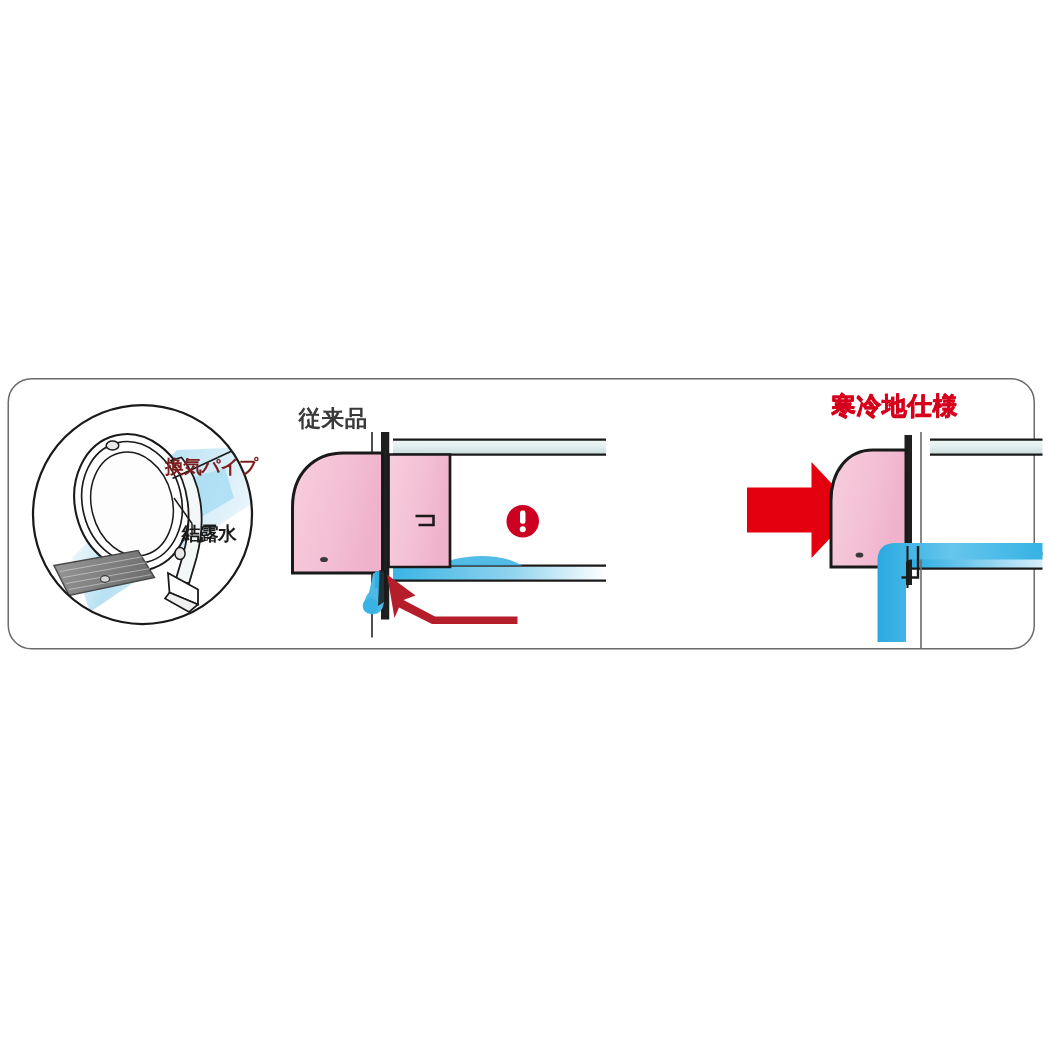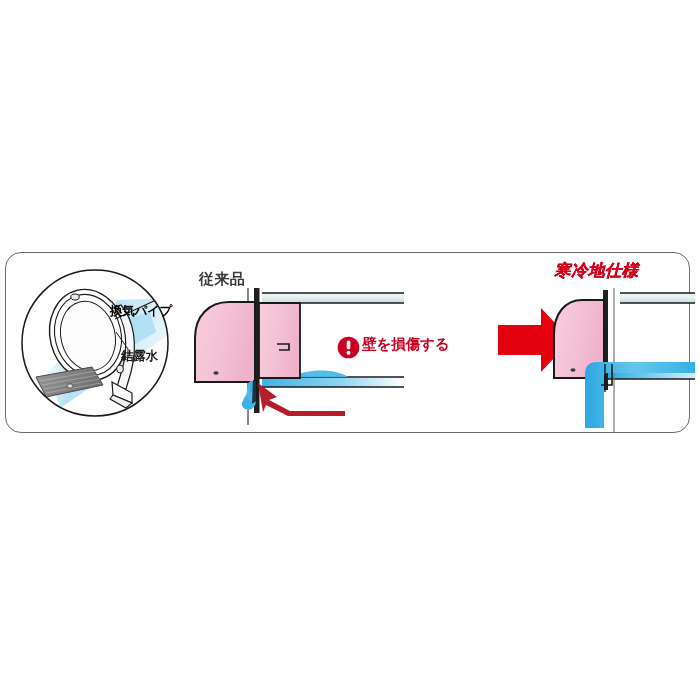--- a/index.html
+++ b/index.html
@@ -46,21 +46,21 @@
   .lbl {
     position: absolute;
     white-space: nowrap;
     line-height: 1.0;
   }
 
   #label-vent-pipe {
     left: 110px;
     top: 305px;
     font-size: 12.5px;
-    color: #000000;
+    color: #7f1d1d;
     font-weight: 600;
     letter-spacing: -0.3px;
   }
 
   #label-condensation {
     left: 121px;
     top: 350px;
     font-size: 12.5px;
     color: #1a1a1a;
     font-weight: 600;
@@ -77,21 +77,20 @@
   }
 
   #label-cold-region {
     left: 554px;
     top: 263px;
     font-size: 16.5px;
     color: #d6001c;
     font-weight: 800;
     letter-spacing: 0.4px;
     text-shadow: 0.4px 0 0 #d6001c, 0 0.4px 0 #d6001c;
-    font-style: italic;
   }
 
   
   #warning-block {
     position: absolute;
     left: 337px;
     top: 333px;
     width: 170px;
   }
 
@@ -245,21 +244,20 @@
              L 263 412 Z" fill="#b51d2a"></path>
   </svg>
 
   <div id="warning-block">
     <svg id="warning-icon" viewBox="0 0 24 24">
       <circle cx="12" cy="12" r="11.3" fill="#cc0022"></circle>
       <rect x="10.1" y="4.6" width="3.8" height="9.2" rx="1.6" fill="#ffffff"></rect>
       <circle cx="12" cy="17.6" r="2.1" fill="#ffffff"></circle>
     </svg>
     <div id="warning-text">
-      <div>壁を損傷する</div>
     </div>
   </div>
 
   <svg class="art" viewBox="0 0 700 700">
     <path d="M 498 325
              L 541 325
              L 541 308
              L 571 340
              L 541 372
              L 541 355

